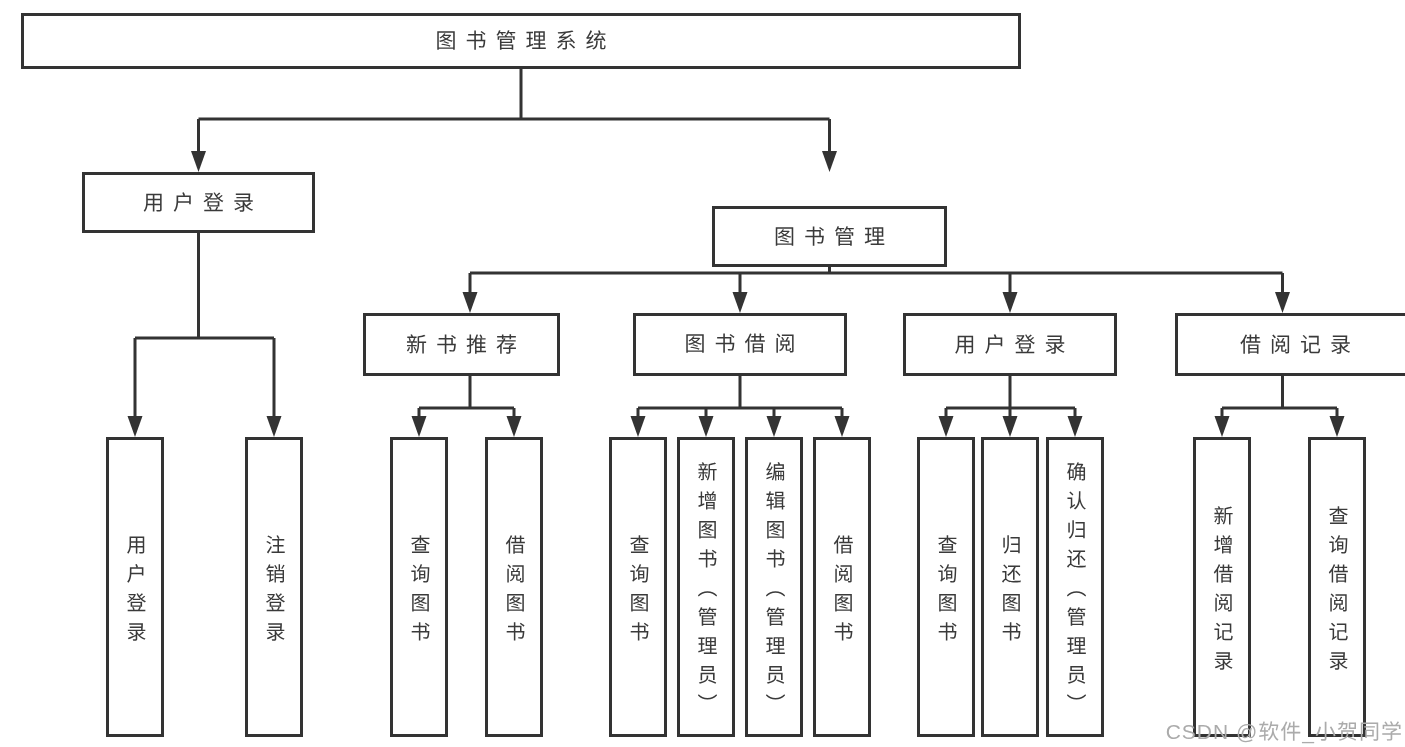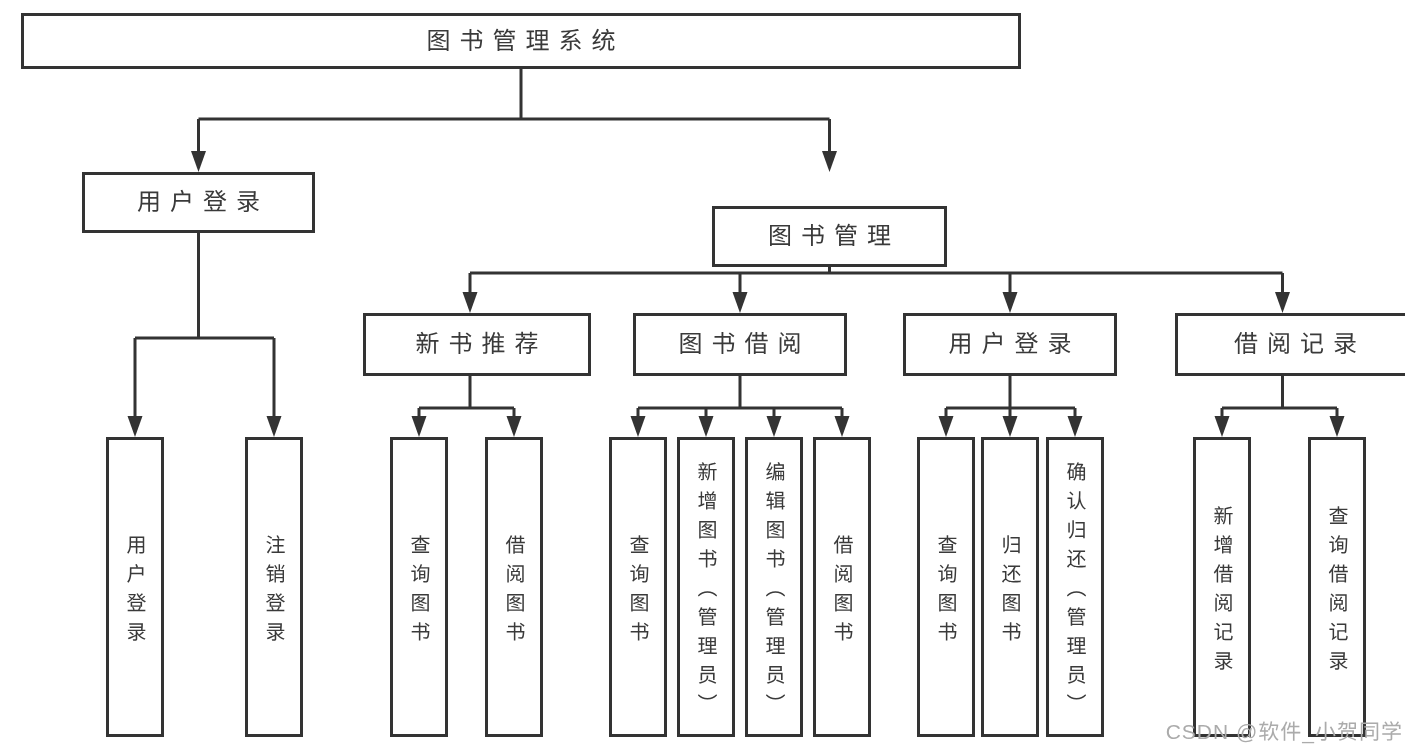--- a/index.html
+++ b/index.html
@@ -20,21 +20,21 @@
     position: absolute;
     box-sizing: border-box;
     border: 3px solid #333333;
     background: #ffffff;
     display: flex;
     align-items: center;
     justify-content: center;
     color: #3a3a3a;
   }
   .hlabel {
-    font-size: 24px;
+    font-size: 21px;
     letter-spacing: 9px;
     margin-right: -9px;   
     line-height: 1.2;
     white-space: nowrap;
   }
   .vlabel {
     writing-mode: vertical-rl;
     text-orientation: mixed;
     font-size: 20px;
     letter-spacing: 9px;
@@ -121,24 +121,24 @@
     <span class="hlabel">图书管理系统</span>
   </div>
 
   <div class="box" style="left:82px; top:172px; width:233px; height:61px;">
     <span class="hlabel">用户登录</span>
   </div>
   <div class="box" style="left:712px; top:172px; width:235px; height:61px;margin-top:34px;">
     <span class="hlabel">图书管理</span>
   </div>
 
-  <div class="box" style="left:363px; top:313px; width:228px; height:63px;">
+  <div class="box" style="left:363px; top:313px; width:197px; height:63px;">
     <span class="hlabel">新书推荐</span>
   </div>
-  <div class="box" style="left:633px; top:313px; width:214px; height:63px;">
+  <div class="box" style="left:633px; top:313px; width:214px; height:63px;font-family:Liberation Serif, serif;">
     <span class="hlabel">图书借阅</span>
   </div>
   <div class="box" style="left:903px; top:313px; width:214px; height:63px;">
     <span class="hlabel">用户登录</span>
   </div>
   <div class="box" style="left:1175px; top:313px; width:241px; height:63px;">
     <span class="hlabel">借阅记录</span>
   </div>
 
   <div class="box leaf" style="left:106px;">

